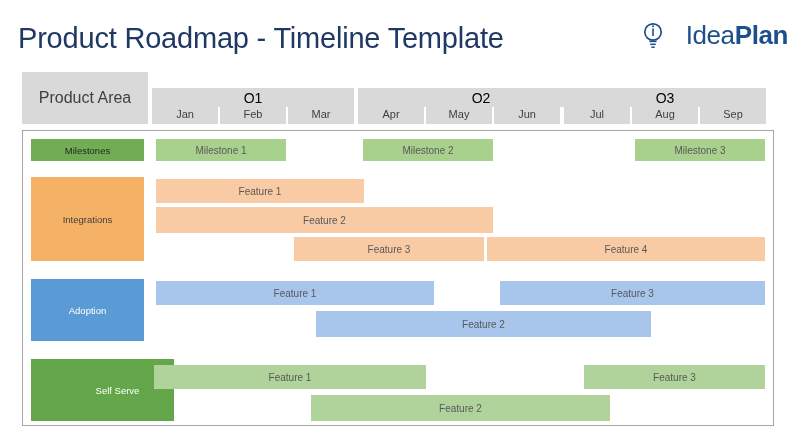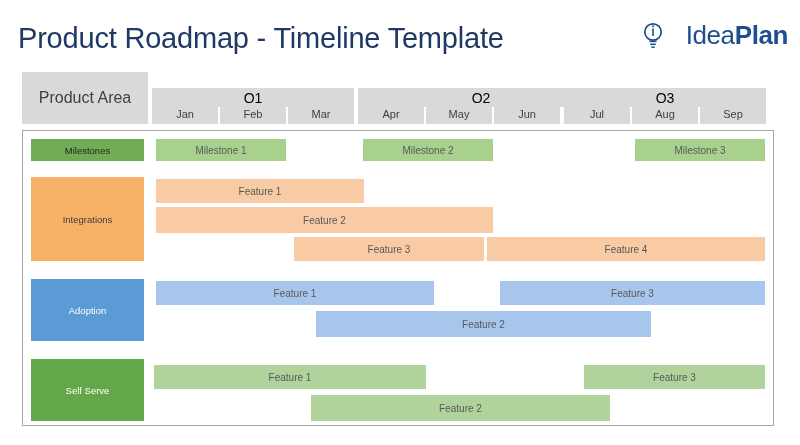--- a/index.html
+++ b/index.html
@@ -167,17 +167,17 @@
     <div class="bar" style="left: 612px; top: 8px; width: 130px; height: 22px; background: rgb(169, 209, 142);">Milestone 3</div>
     <div class="swim-label" style="left: 8px; top: 46px; width: 113px; height: 84px; background: rgb(245, 177, 102); color: rgb(64, 64, 64);">Integrations</div>
     <div class="bar" style="left: 133px; top: 48px; width: 208px; height: 24px; background: rgb(248, 203, 164);">Feature 1</div>
     <div class="bar" style="left: 133px; top: 76px; width: 337px; height: 26px; background: rgb(248, 203, 164);">Feature 2</div>
     <div class="bar" style="left: 271px; top: 106px; width: 190px; height: 24px; background: rgb(248, 203, 164);">Feature 3</div>
     <div class="bar" style="left: 464px; top: 106px; width: 278px; height: 24px; background: rgb(248, 203, 164);">Feature 4</div>
     <div class="swim-label" style="left: 8px; top: 148px; width: 113px; height: 62px; background: rgb(91, 155, 213); color: rgb(255, 255, 255);">Adoption</div>
     <div class="bar" style="left: 133px; top: 150px; width: 278px; height: 24px; background: rgb(168, 198, 236);">Feature 1</div>
     <div class="bar" style="left: 477px; top: 150px; width: 265px; height: 24px; background: rgb(168, 198, 236);">Feature 3</div>
     <div class="bar" style="left: 293px; top: 180px; width: 335px; height: 26px; background: rgb(168, 198, 236);">Feature 2</div>
-    <div class="swim-label" style="left: 8px; top: 228px; width: 113px; height: 62px; background: rgb(99, 167, 74); color: rgb(255, 255, 255);">Self Serve</div>
+    <div class="swim-label" style="left: 8px; top: 228px; width: 113px; height: 62px; background: rgb(99, 167, 74); color: rgb(255, 255, 255); padding-left: 30px;">Self Serve</div>
     <div class="bar" style="left: 131px; top: 234px; width: 272px; height: 24px; background: rgb(175, 211, 155);">Feature 1</div>
     <div class="bar" style="left: 561px; top: 234px; width: 181px; height: 24px; background: rgb(175, 211, 155);">Feature 3</div>
     <div class="bar" style="left: 288px; top: 264px; width: 299px; height: 26px; background: rgb(175, 211, 155);">Feature 2</div>
   </div>
 
 </body></html>

